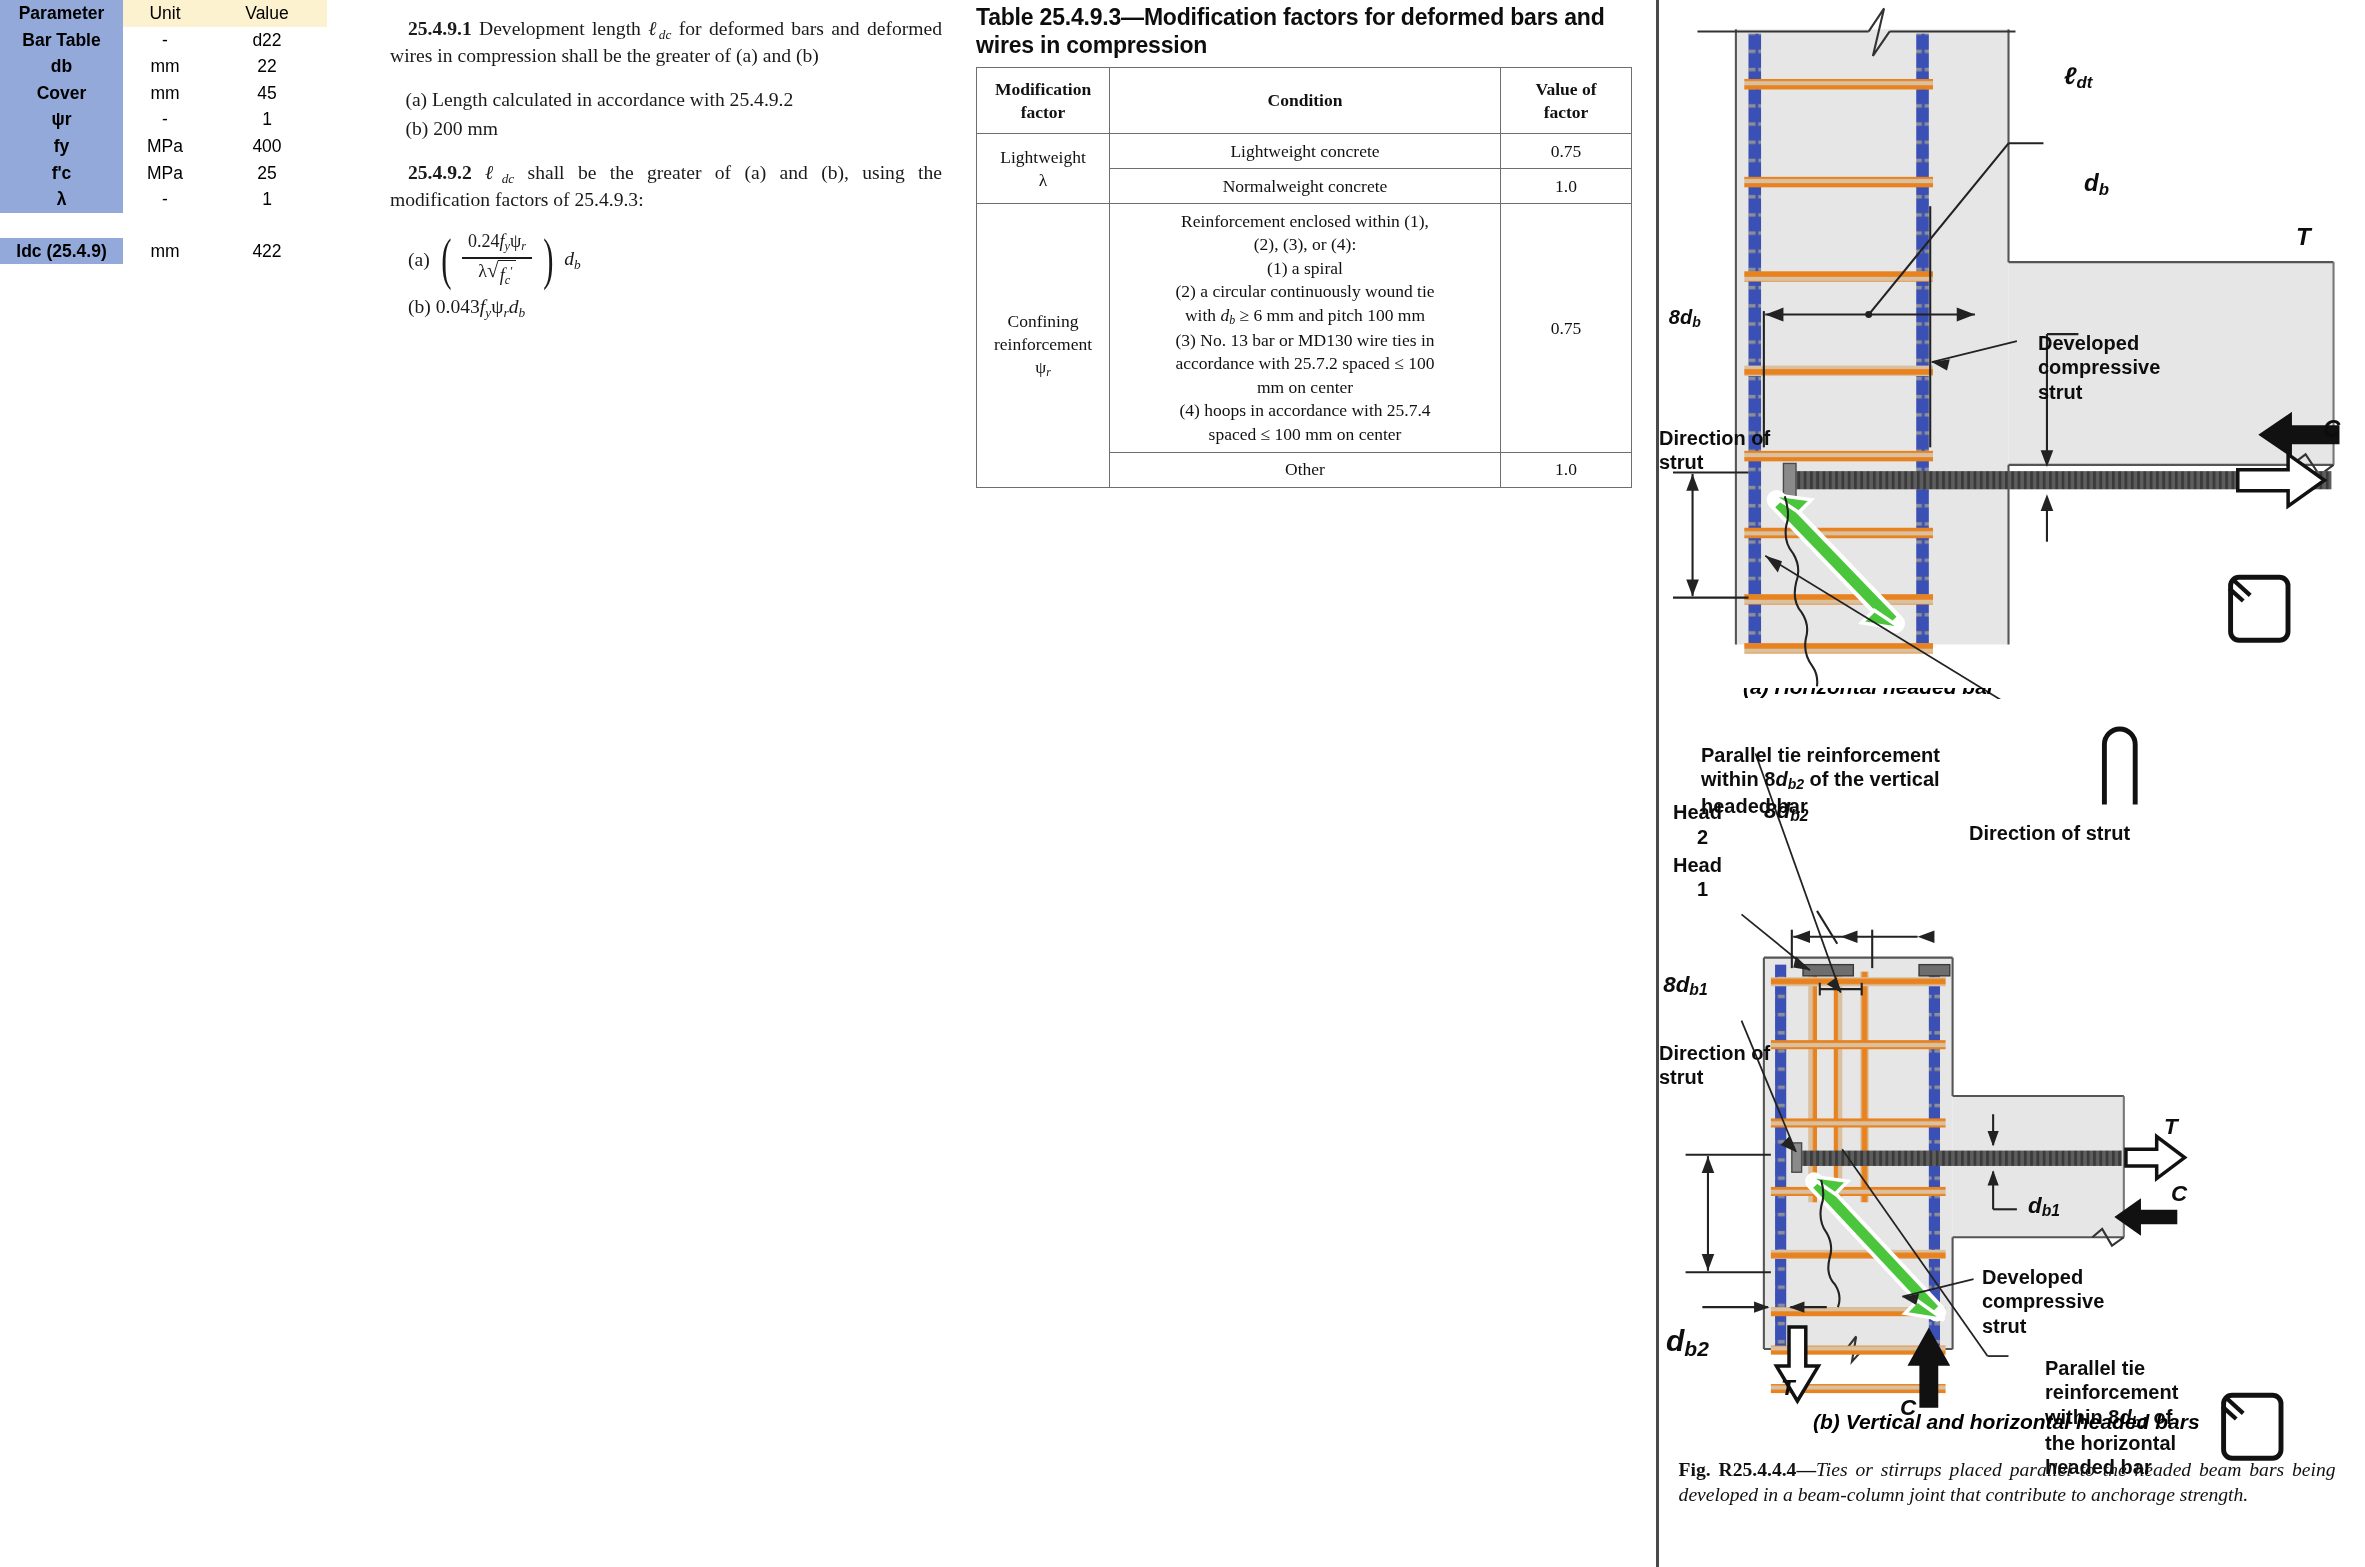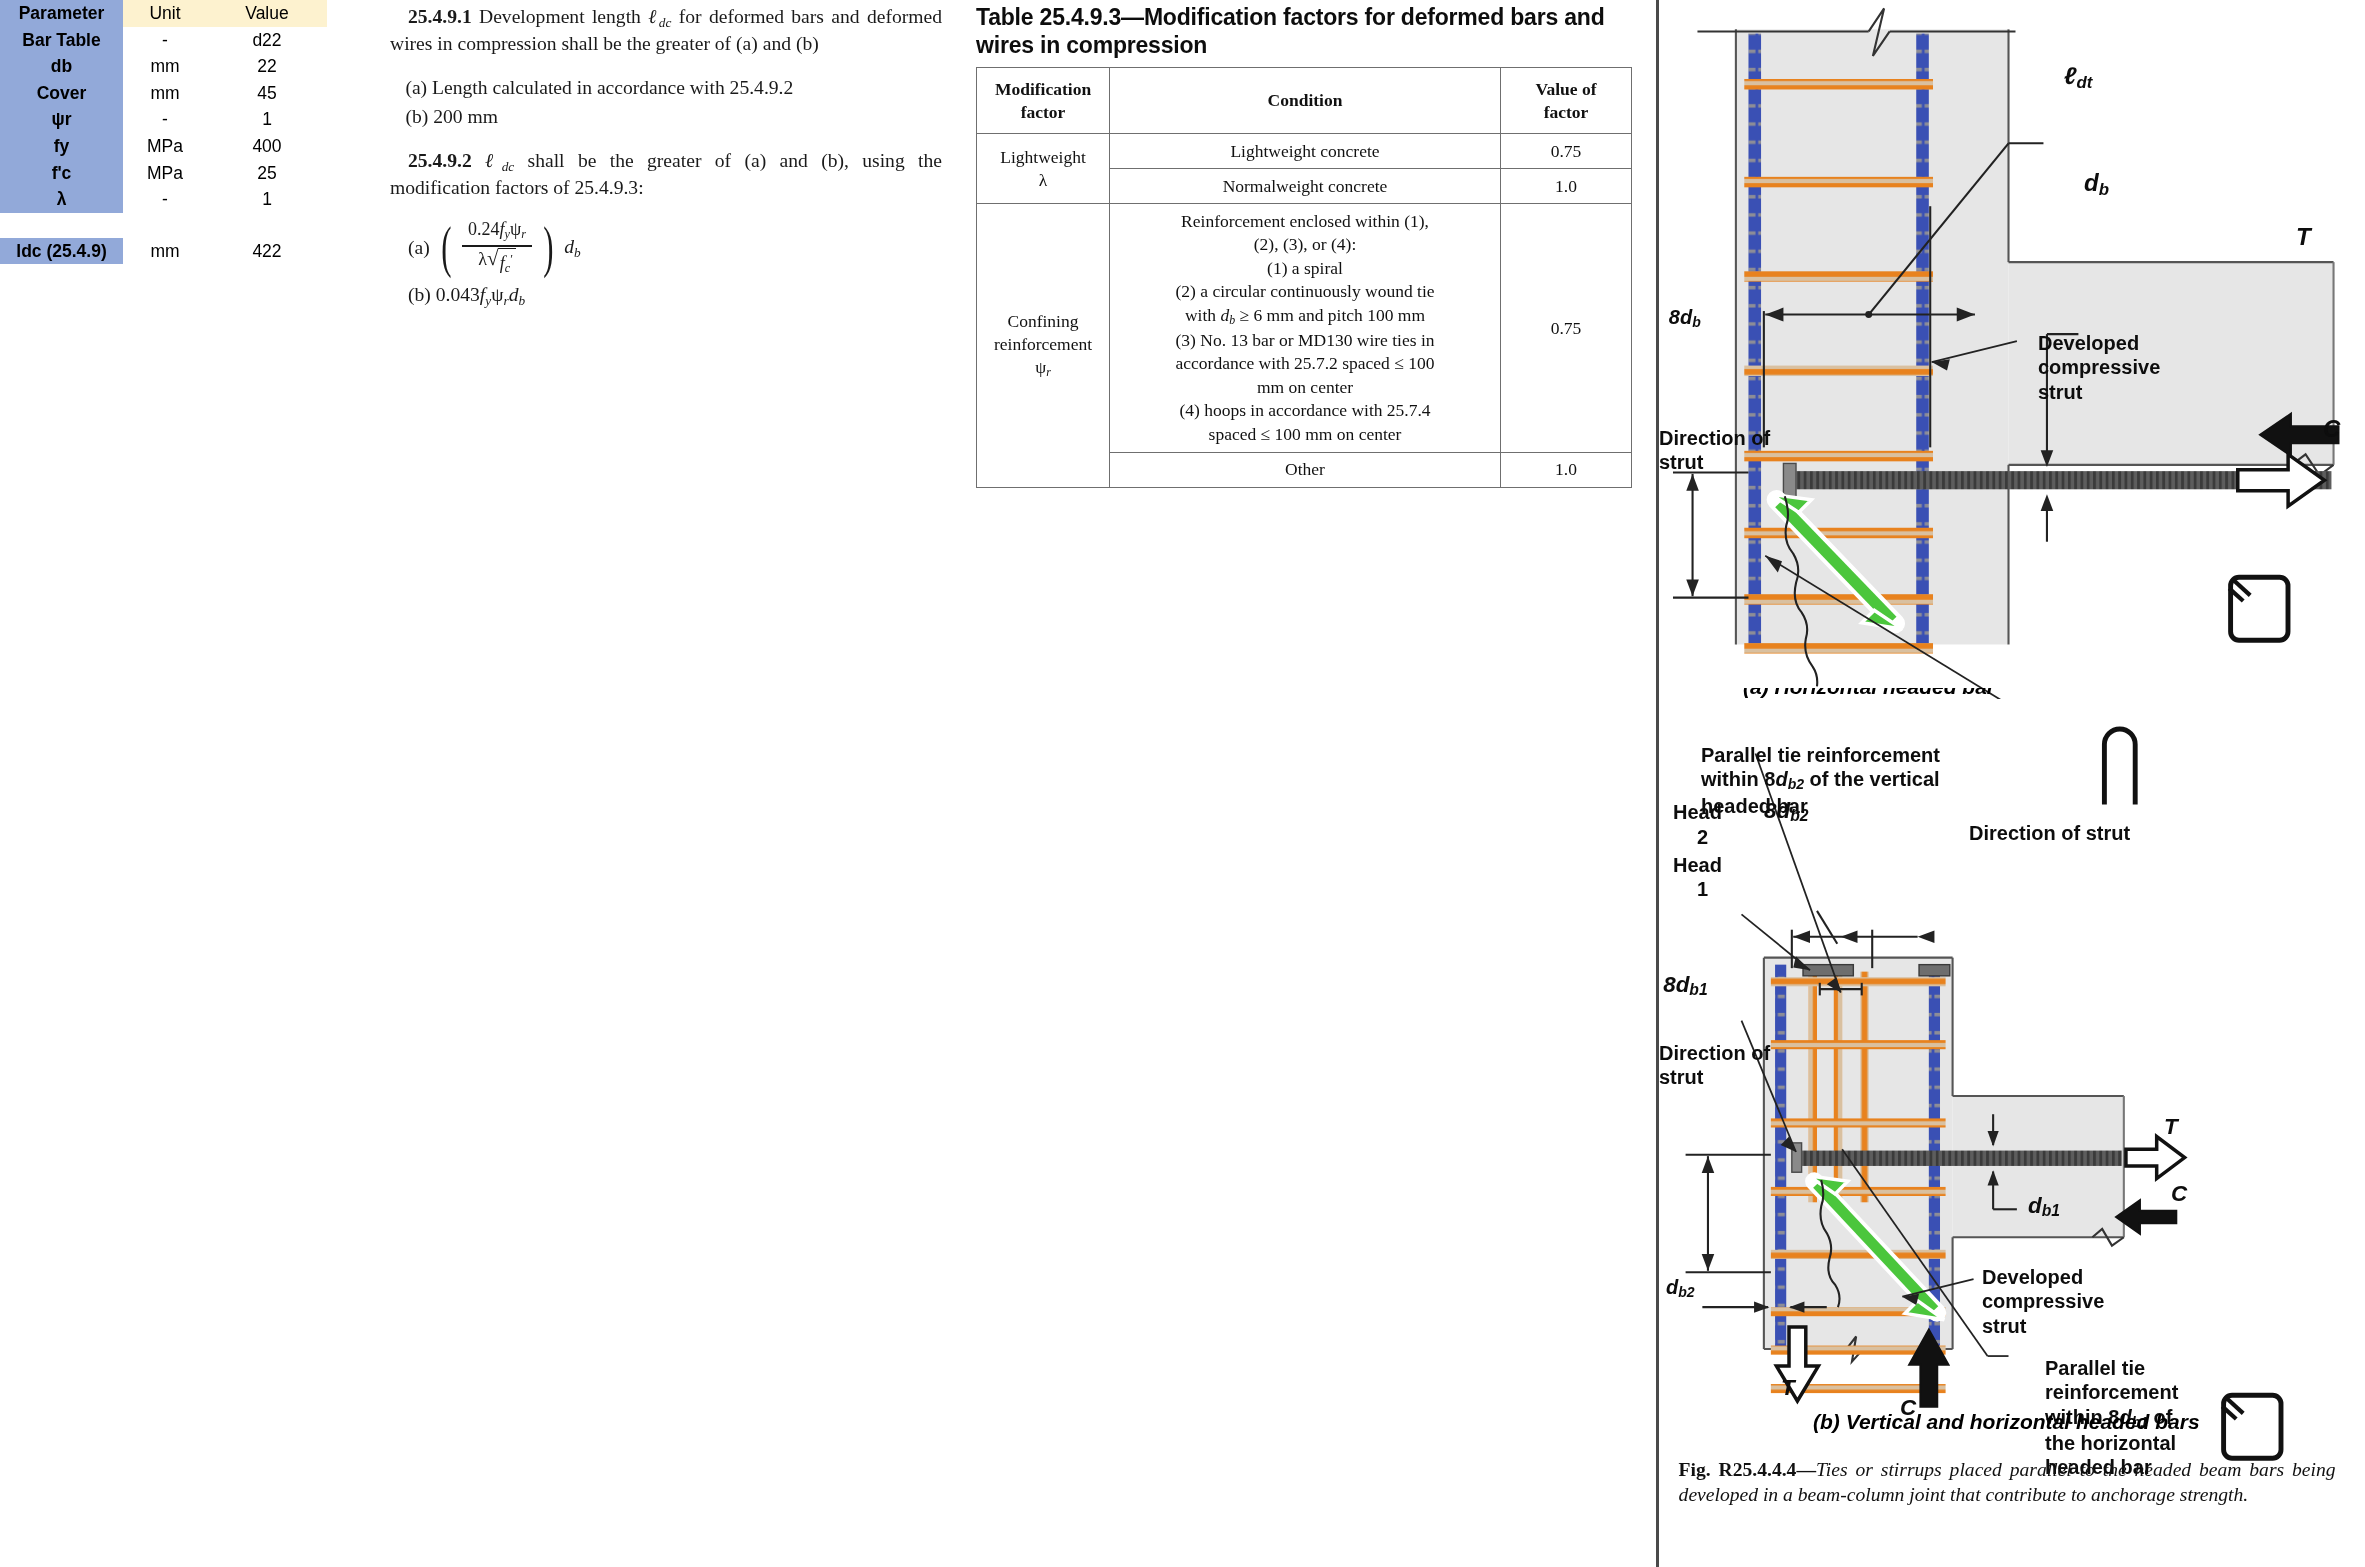--- a/index.html
+++ b/index.html
@@ -44,21 +44,21 @@
 
   
   #code-col {
     position:absolute; left:390px; top:4.2px; width:552px;
     font-family: "Liberation Serif", serif;
     font-size: 19.6px;
     line-height: 1.30;
     color: #1a1a1a;
     text-align: justify;
   }
-  #code-col p { margin: 0 0 18px 0; }
+  #code-col p { margin: 12px 0 18px 0; }
   #code-col p.indent { text-indent: 18px; }
   #code-col .sec { font-weight: bold; }
   #code-col .sub { margin-left: 15.4px; }
   .ital { font-style: italic; }
   .sub-s { font-size: 0.68em; vertical-align: -0.28em; font-style: italic; }
   .sup-s { font-size: 0.70em; vertical-align: 0.45em; }
 
   .eqblock { margin: 5.6px 0 18px 18px; }
   .eqrow { display:flex; align-items:center; gap:7px; font-family:"Liberation Serif", serif; font-size:19.6px;}
   .paren {
@@ -552,21 +552,21 @@
   <div class="ann" style="left:38px; top:825px;">2</div>
   <div class="ann" style="left:14px; top:853px;">Head</div>
   <div class="ann" style="left:38px; top:877px;">1</div>
 
   <div class="ann" style="left:310px; top:821px;">Direction of strut</div>
 
   <div class="ann annb" style="left:4.2px; top:971px; font-size:22.4px;">8<i>d</i><span class="sb">b1</span></div>
   <div class="ann wrap" style="left:0px; top:1041px; width:115px; line-height:1.22;">Direction of strut</div>
 
   <div class="ann annb" style="left:369px; top:1192px; font-size:22.4px;"><i>d</i><span class="sb">b1</span></div>
-  <div class="ann annb" style="left:7px; top:1275px; font-size:20px;"><i>d</i><span class="sb">b2</span></div>
+  <div class="ann annb" style="left:7px; top:1323px; font-size:30px;"><i>d</i><span class="sb">b2</span></div>
 
   <div class="ann annb" style="left:505px; top:1113px; font-size:22.4px;">T</div>
   <div class="ann annb" style="left:512px; top:1180px; font-size:22.4px;">C</div>
 
   <div class="ann wrap" style="left:323px; top:1265px; width:147px;">Developed compressive strut</div>
 
   <div class="ann wrap" style="left:386px; top:1356px; width:154px;">
     Parallel tie reinforcement within 8<i class="annb">d</i><span class="sb">b1</span> of the horizontal headed bar
   </div>
   <svg style="position:absolute; left:552px; top:1384px;" width="91" height="84" viewBox="0 0 130 120">

